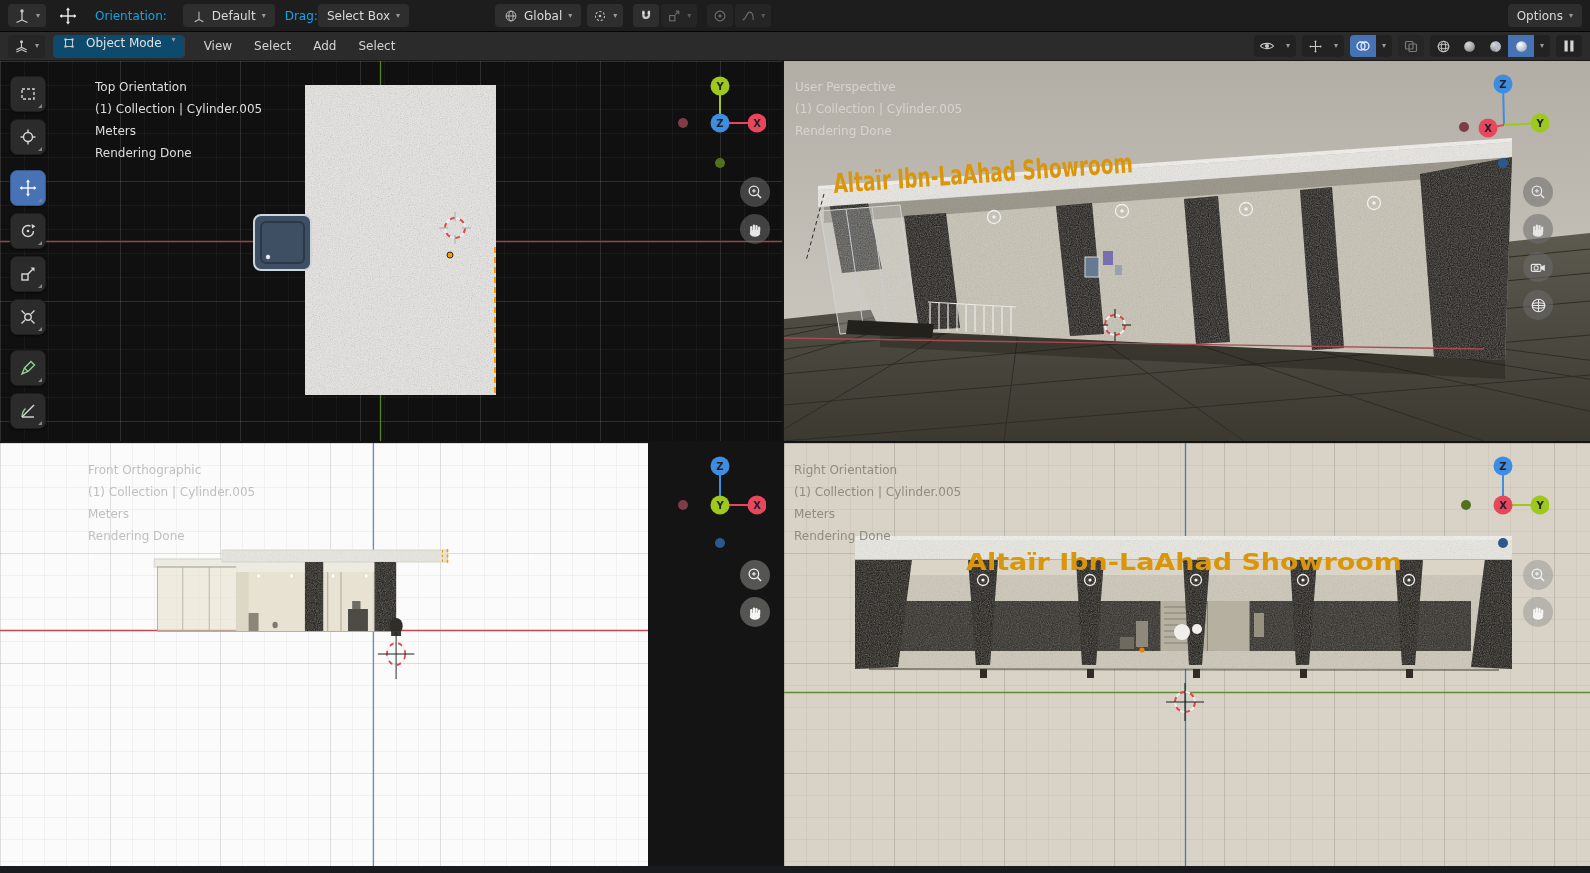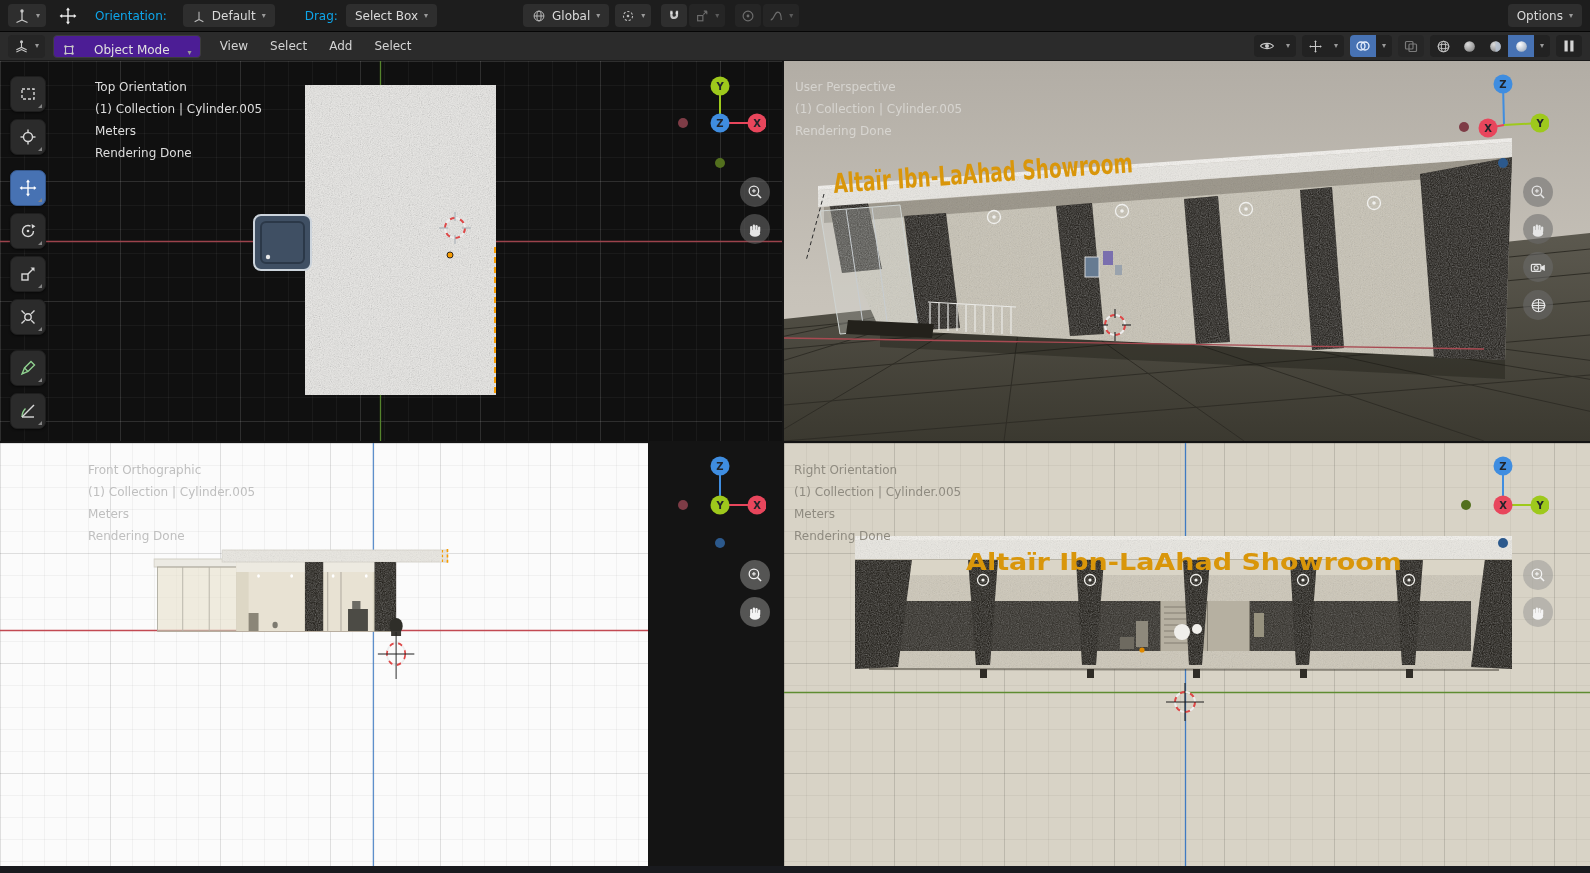--- a/index.html
+++ b/index.html
@@ -24,21 +24,21 @@
   .chev { font-size:8px; color:#9a9a9a; line-height:1; }
   .tb-group { display:inline-flex; align-items:center; gap:2px; }
   .dim { opacity:.5; }
   
   .vheader {
     position:absolute; top:32px; left:0; width:1590px; height:29px;
     background:#2b2b2b; border-bottom:1px solid #191919;
     display:flex; align-items:center; padding:0 8px; gap:4px;
   }
   .mode-dd {
-    display:inline-flex; align-items:flex-end; gap:18px; background:#4c1d95;
+    display:inline-flex; align-items:flex-start; gap:10px; background:#0c4a6e;
     border:1px solid #3c3c3c; border-radius:4px; height:23px; padding:0 8px; color:#e0e0e0;
   }
   .menu { padding:3px 9px; color:#d4d4d4; border-radius:3px; }
   .hright { margin-left:auto; display:flex; align-items:center; gap:6px; }
   .seg { display:flex; background:#222; border-radius:4px; overflow:hidden; align-items:stretch; }
   .seg .cell {
     width:26px; height:22px; display:flex; align-items:center; justify-content:center;
   }
   .seg .cell.active { background:#4772b3; }
   .seg .cell.chevcell { width:16px; }
@@ -155,22 +155,22 @@
       <g stroke="#bdbdbd" stroke-width="1.2" fill="none">
           <line x1="8" y1="12" x2="8" y2="3"></line>
           <line x1="8" y1="12" x2="3" y2="14.5"></line>
           <line x1="8" y1="12" x2="13" y2="14.5"></line>
         </g>
     </svg>
     <span>Default</span>
     <span class="chev">▾</span>
   </div>
 
-  <span class="tb-label" style="margin-left:30px">Drag:</span>
-  <div class="dd" style="margin-left:8px">
+  <span class="tb-label" style="margin-left:10px">Drag:</span>
+  <div class="dd" style="">
     <span>Select Box</span>
     <span class="chev">▾</span>
   </div>
 
   <div class="dd" style="margin-left:86px">
     <svg width="14" height="14" viewBox="0 0 16 16">
       <g stroke="#bdbdbd" stroke-width="1.1" fill="none">
         <circle cx="8" cy="8" r="5.6"></circle>
           <ellipse cx="8" cy="8" rx="2.4" ry="5.6"></ellipse>
           <line x1="2.4" y1="8" x2="13.6" y2="8"></line>

